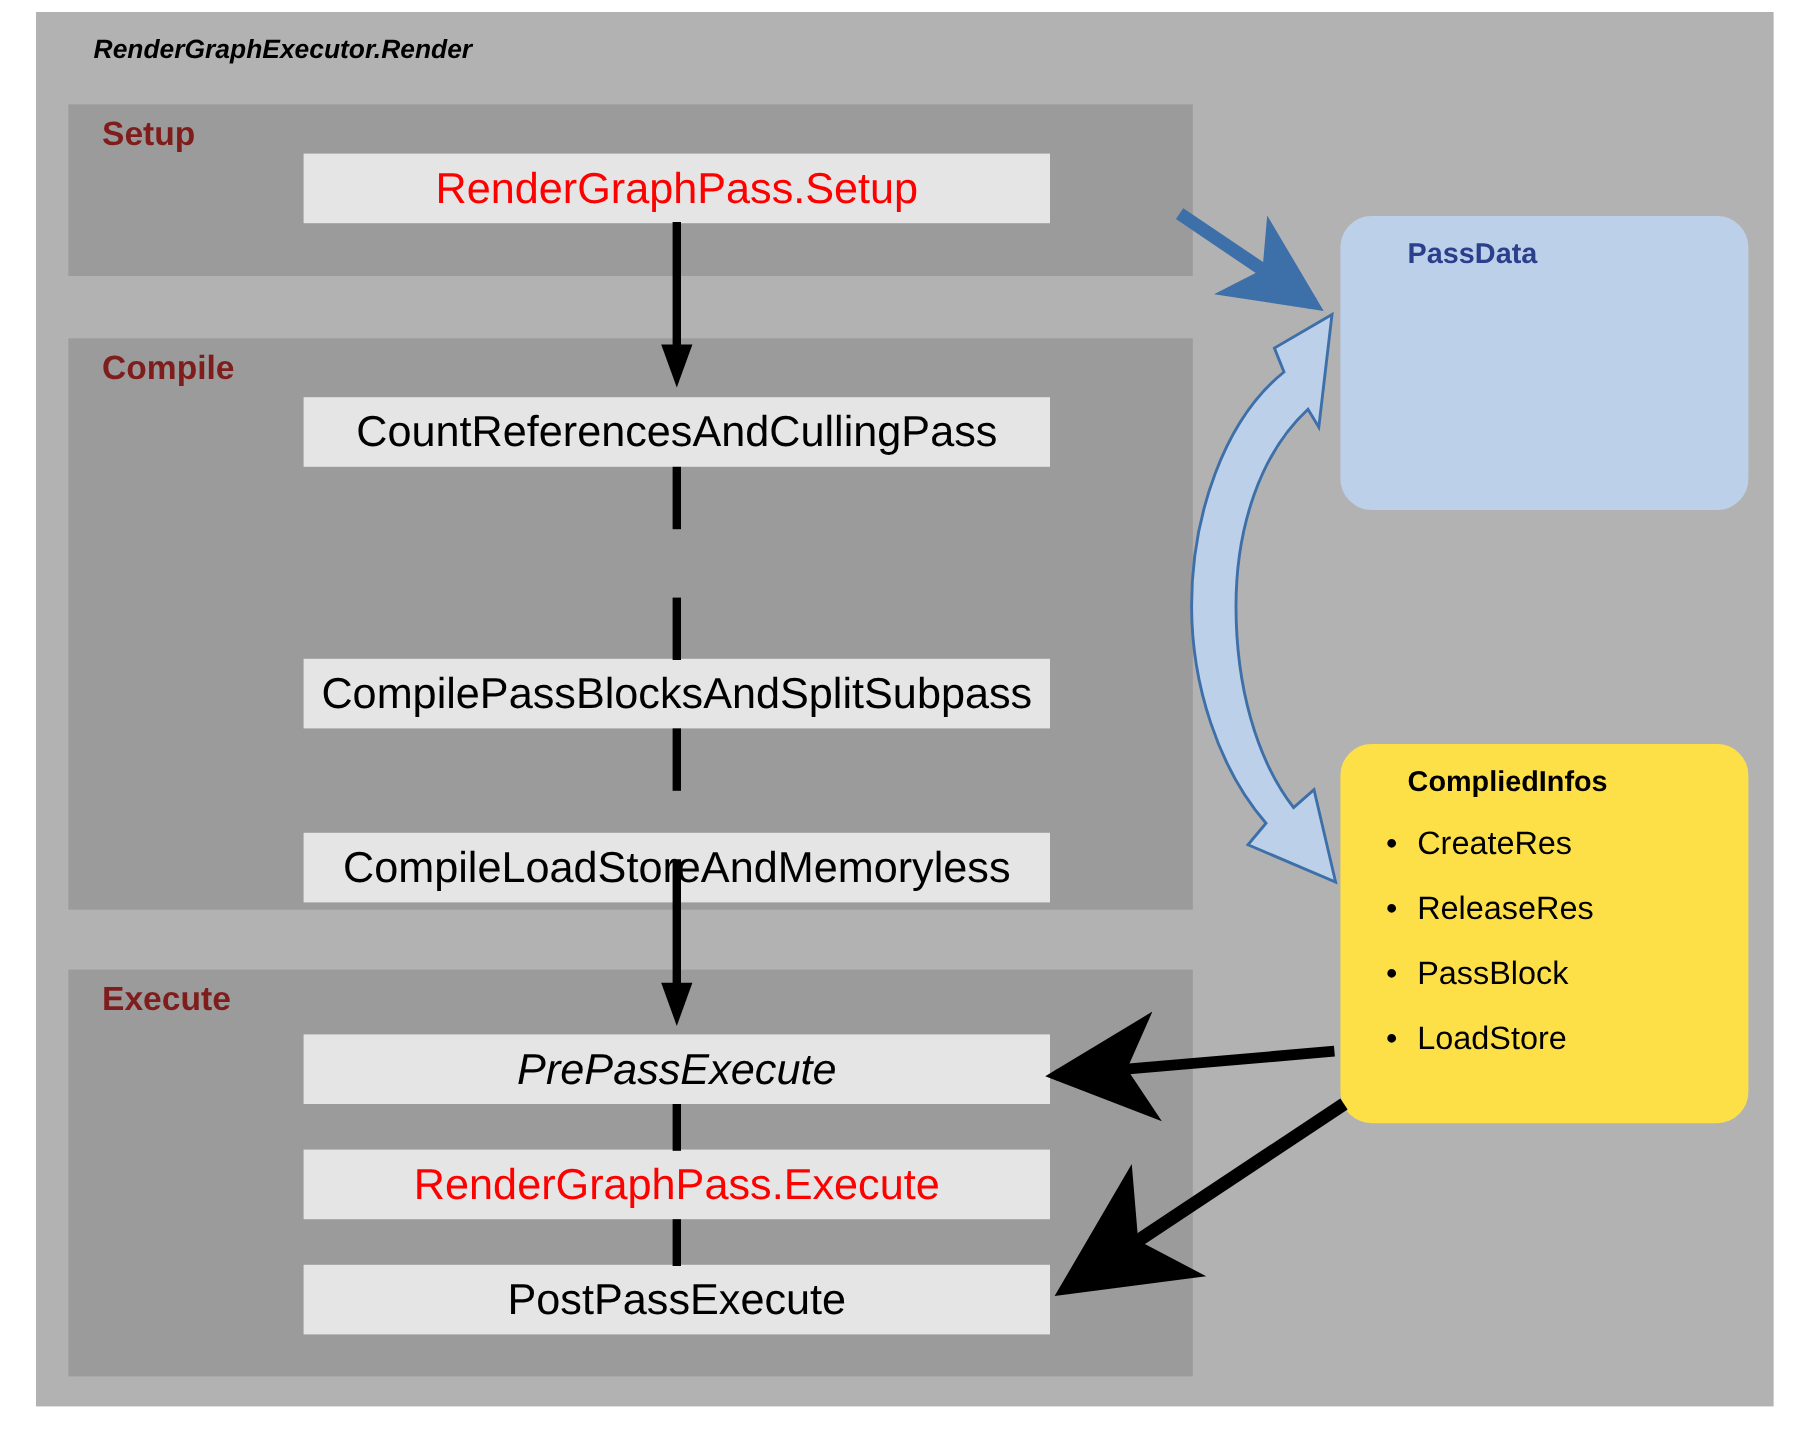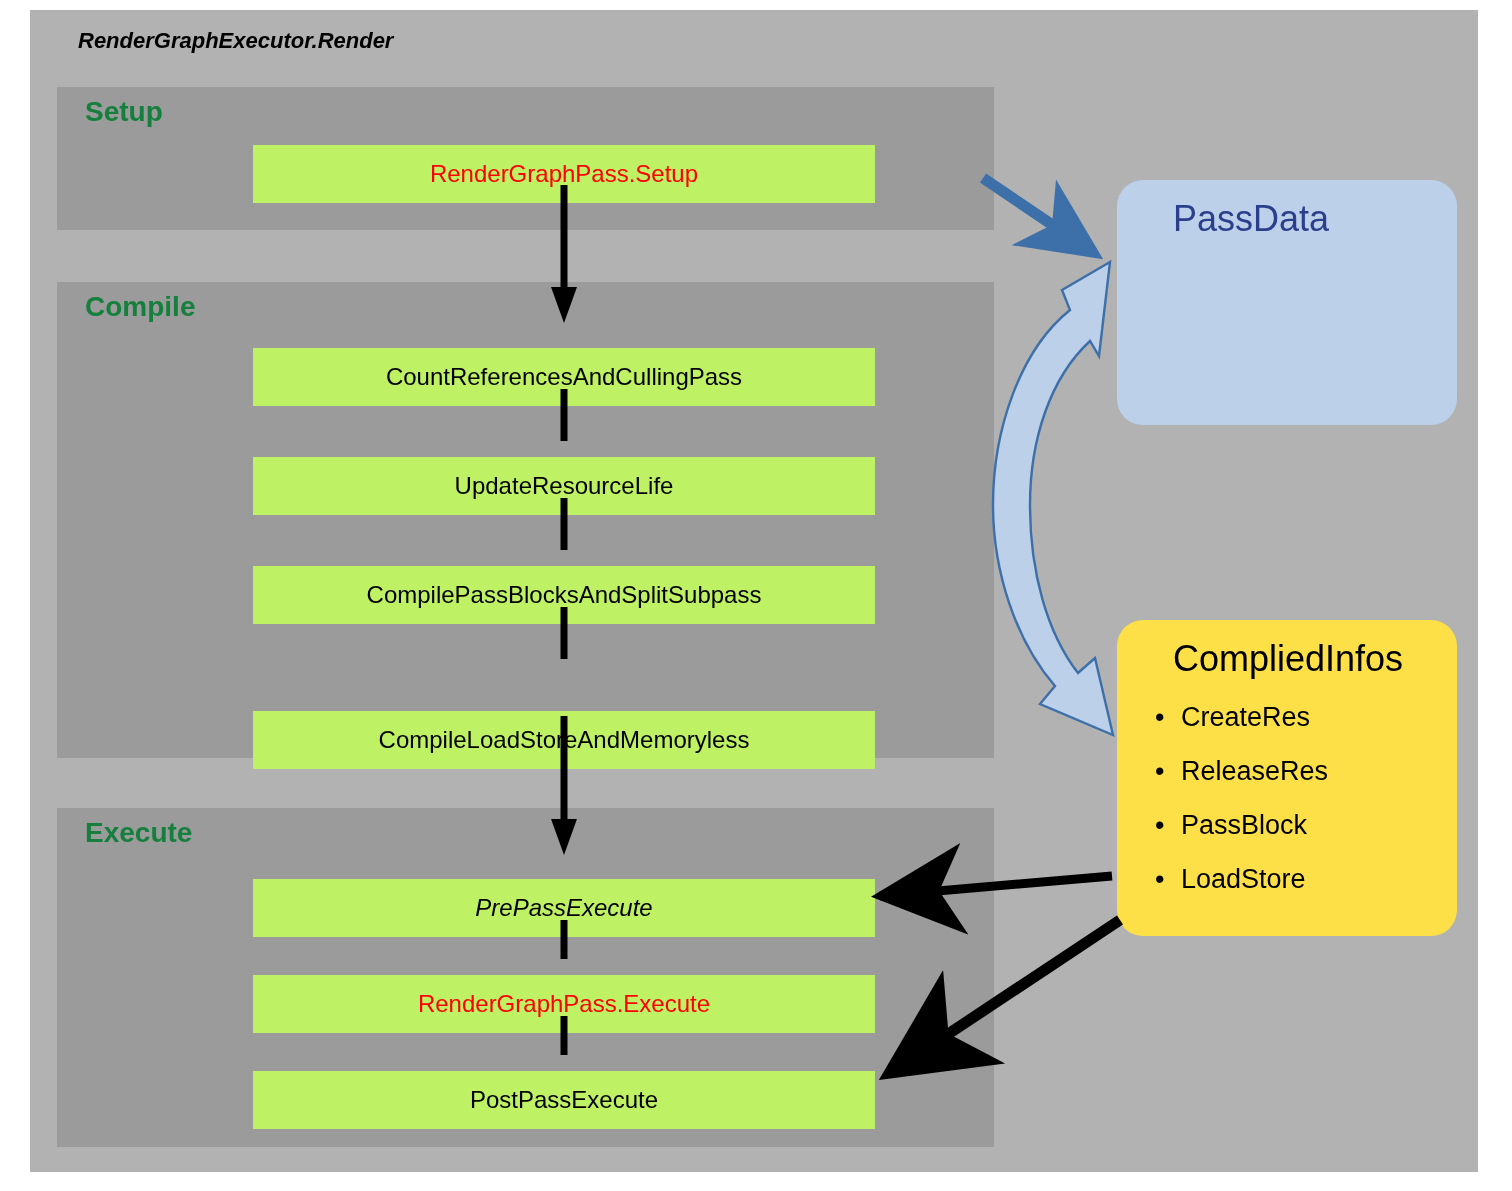--- a/index.html
+++ b/index.html
@@ -43,43 +43,42 @@
 
   
   .phase {
     position: absolute;
     background: #9b9b9b;
   }
   .phase-label {
     position: absolute;
     font-size: 28px;
     font-weight: bold;
-    color: #15803d;
+    color: #7f1d1d;
     white-space: nowrap;
   }
 
   #phase-setup   { left: 57px;  top: 87px;  width: 937px; height: 143px; }
   #phase-compile { left: 57px;  top: 282px; width: 937px; height: 476px; }
   #phase-execute { left: 57px;  top: 808px; width: 937px; height: 339px; }
 
   
   .step-box {
     position: absolute;
     left: 253px;
     width: 622px;
     height: 58px;
-    background: #bef264;
+    background: #e5e5e5;
     display: flex;
     align-items: center;
     justify-content: center;
-    font-size: 24px;
+    font-size: 36px;
     color: #000000;
     box-sizing: border-box;
     white-space: nowrap;
-    margin-top: 17px;
   }
   .step-box.red { color: #ff0000; }
 
   
   .data-card {
     position: absolute;
     box-sizing: border-box;
     padding: 14px 20px 14px 34px;
   }
   #card-passdata {
@@ -92,22 +91,22 @@
   }
   #card-compliedinfos {
     left: 1117px;
     top: 620px;
     width: 340px;
     height: 316px;
     background: #fde047;
     border-radius: 26px;
   }
   .card-title {
-    font-size: 36px;
-    font-weight: normal;
+    font-size: 24px;
+    font-weight: bold;
     margin: 4px 0 10px 22px;
     white-space: nowrap;
   }
   #card-passdata .card-title { color: #2b3f8c; }
   #card-compliedinfos .card-title { color: #000000; }
 
   .card-list {
     list-style: none;
     margin: 0;
     padding: 0;
@@ -148,21 +147,20 @@
     <div class="diagram-title">RenderGraphExecutor.Render</div>
   </div>
 
   <div class="phase" id="phase-setup"></div>
   <div class="phase-label" style="left:85px; top:96px;">Setup</div>
   <div class="step-box red" style="top:128px;">RenderGraphPass.Setup</div>
 
   <div class="phase" id="phase-compile"></div>
   <div class="phase-label" style="left:85px; top:291px;">Compile</div>
   <div class="step-box" style="top:331px;">CountReferencesAndCullingPass</div>
-  <div class="step-box" style="top:440px;">UpdateResourceLife</div>
   <div class="step-box" style="top:549px;">CompilePassBlocksAndSplitSubpass</div>
   <div class="step-box" style="top:694px;">CompileLoadStoreAndMemoryless</div>
 
   <div class="phase" id="phase-execute"></div>
   <div class="phase-label" style="left:85px; top:817px;">Execute</div>
   <div class="step-box" style="top:862px;font-style:italic;">PrePassExecute</div>
   <div class="step-box" style="top:1054px;">PostPassExecute</div>
   <div class="step-box red" style="top:958px;">RenderGraphPass.Execute</div>
 
   <div class="data-card" id="card-passdata">

